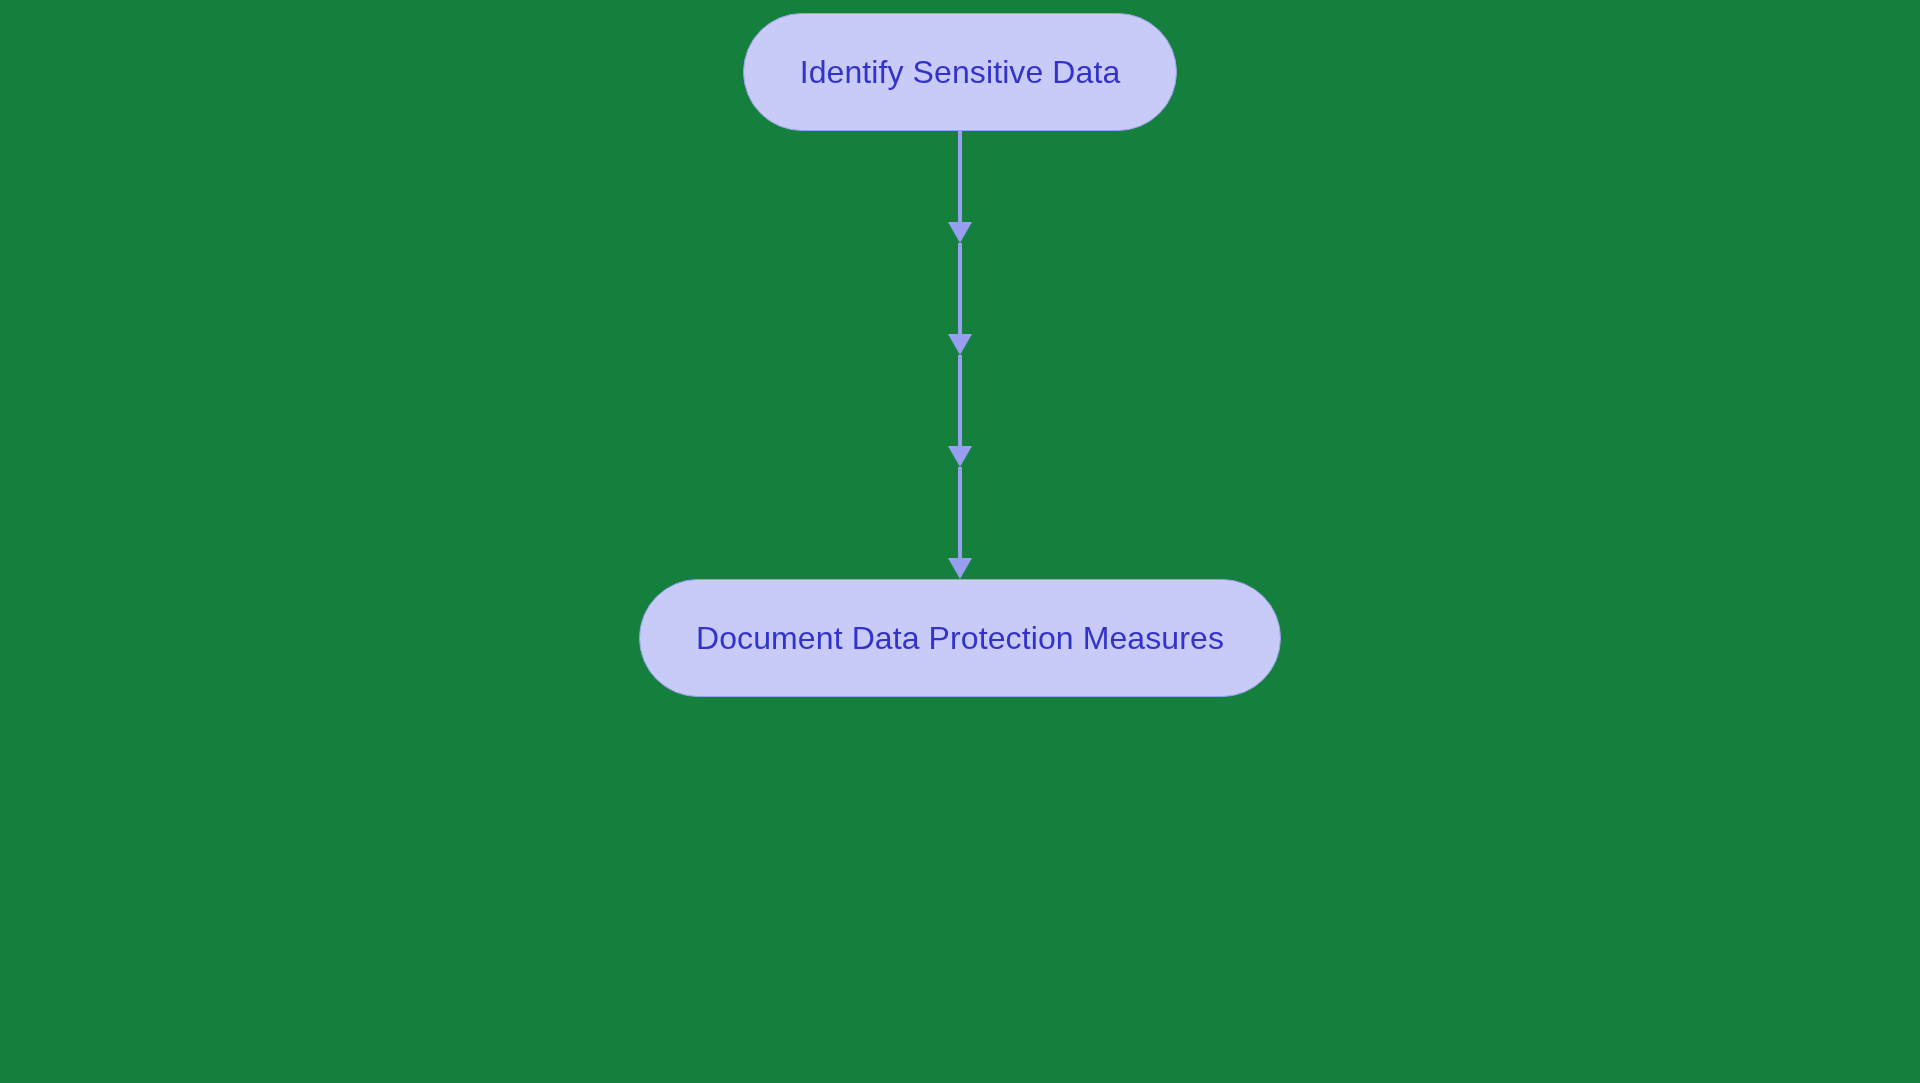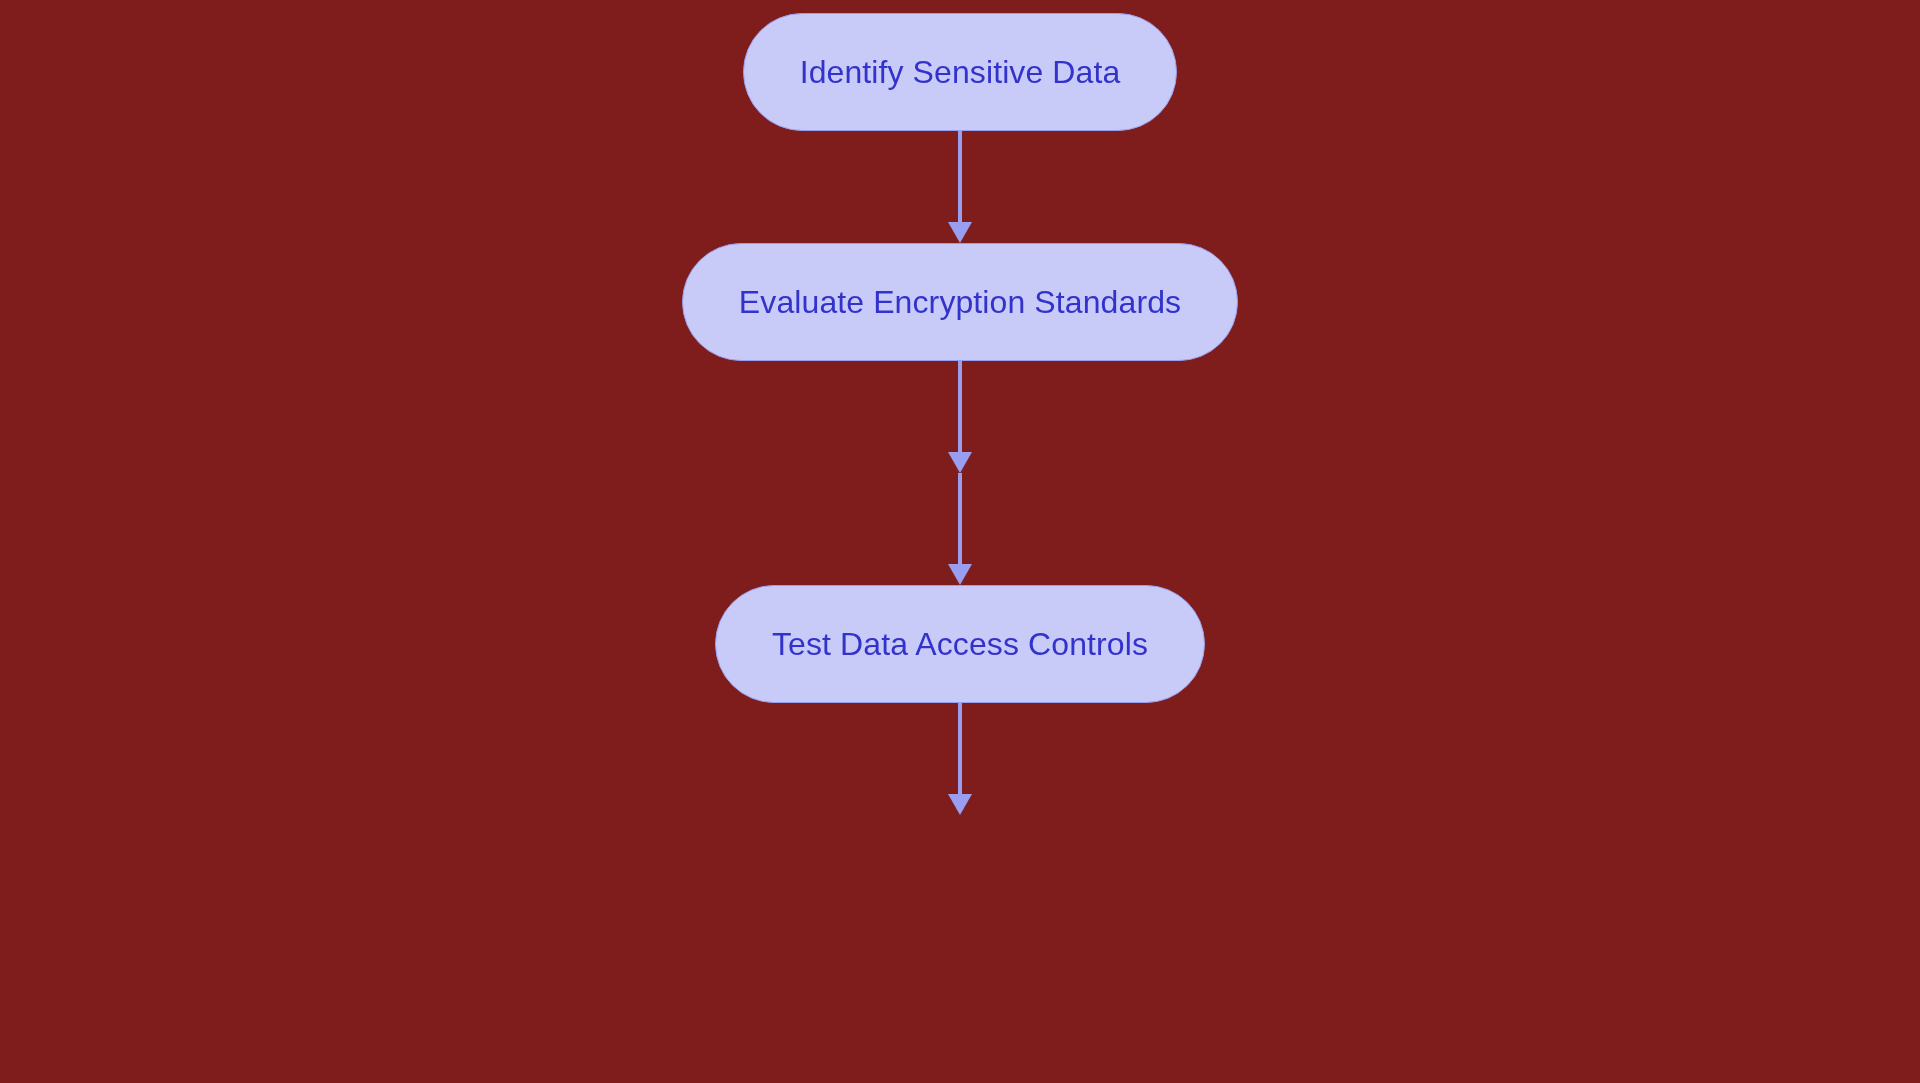--- a/index.html
+++ b/index.html
@@ -11,21 +11,21 @@
     width: 1920px;
     height: 1083px;
     font-family: "Liberation Sans", sans-serif;
     overflow: hidden;
   }
 
   #flowchart-canvas {
     position: relative;
     width: 1920px;
     height: 1083px;
-    background: #7f1d1d;
+    background: #15803d;
   }
 
   .flow-column {
     position: absolute;
     left: 0;
     top: 0;
     width: 1920px;
     height: 1083px;
     display: flex;
     flex-direction: column;
@@ -95,39 +95,36 @@
 
     <div class="node">
       <span class="node-label">Identify Sensitive Data</span>
     </div>
 
     <div class="connector">
       <div class="connector-line"></div>
       <div class="connector-head"></div>
     </div>
 
-    <div class="node">
-      <span class="node-label">Evaluate Encryption Standards</span>
+
+    <div class="connector">
+      <div class="connector-line"></div>
+      <div class="connector-head"></div>
     </div>
+
 
     <div class="connector">
       <div class="connector-line"></div>
       <div class="connector-head"></div>
     </div>
 
 
     <div class="connector">
       <div class="connector-line"></div>
       <div class="connector-head"></div>
     </div>
 
     <div class="node">
-      <span class="node-label">Test Data Access Controls</span>
+      <span class="node-label">Document Data Protection Measures</span>
     </div>
-
-    <div class="connector">
-      <div class="connector-line"></div>
-      <div class="connector-head"></div>
-    </div>
-
 
   </div>
 </div>
 
 </body></html>

